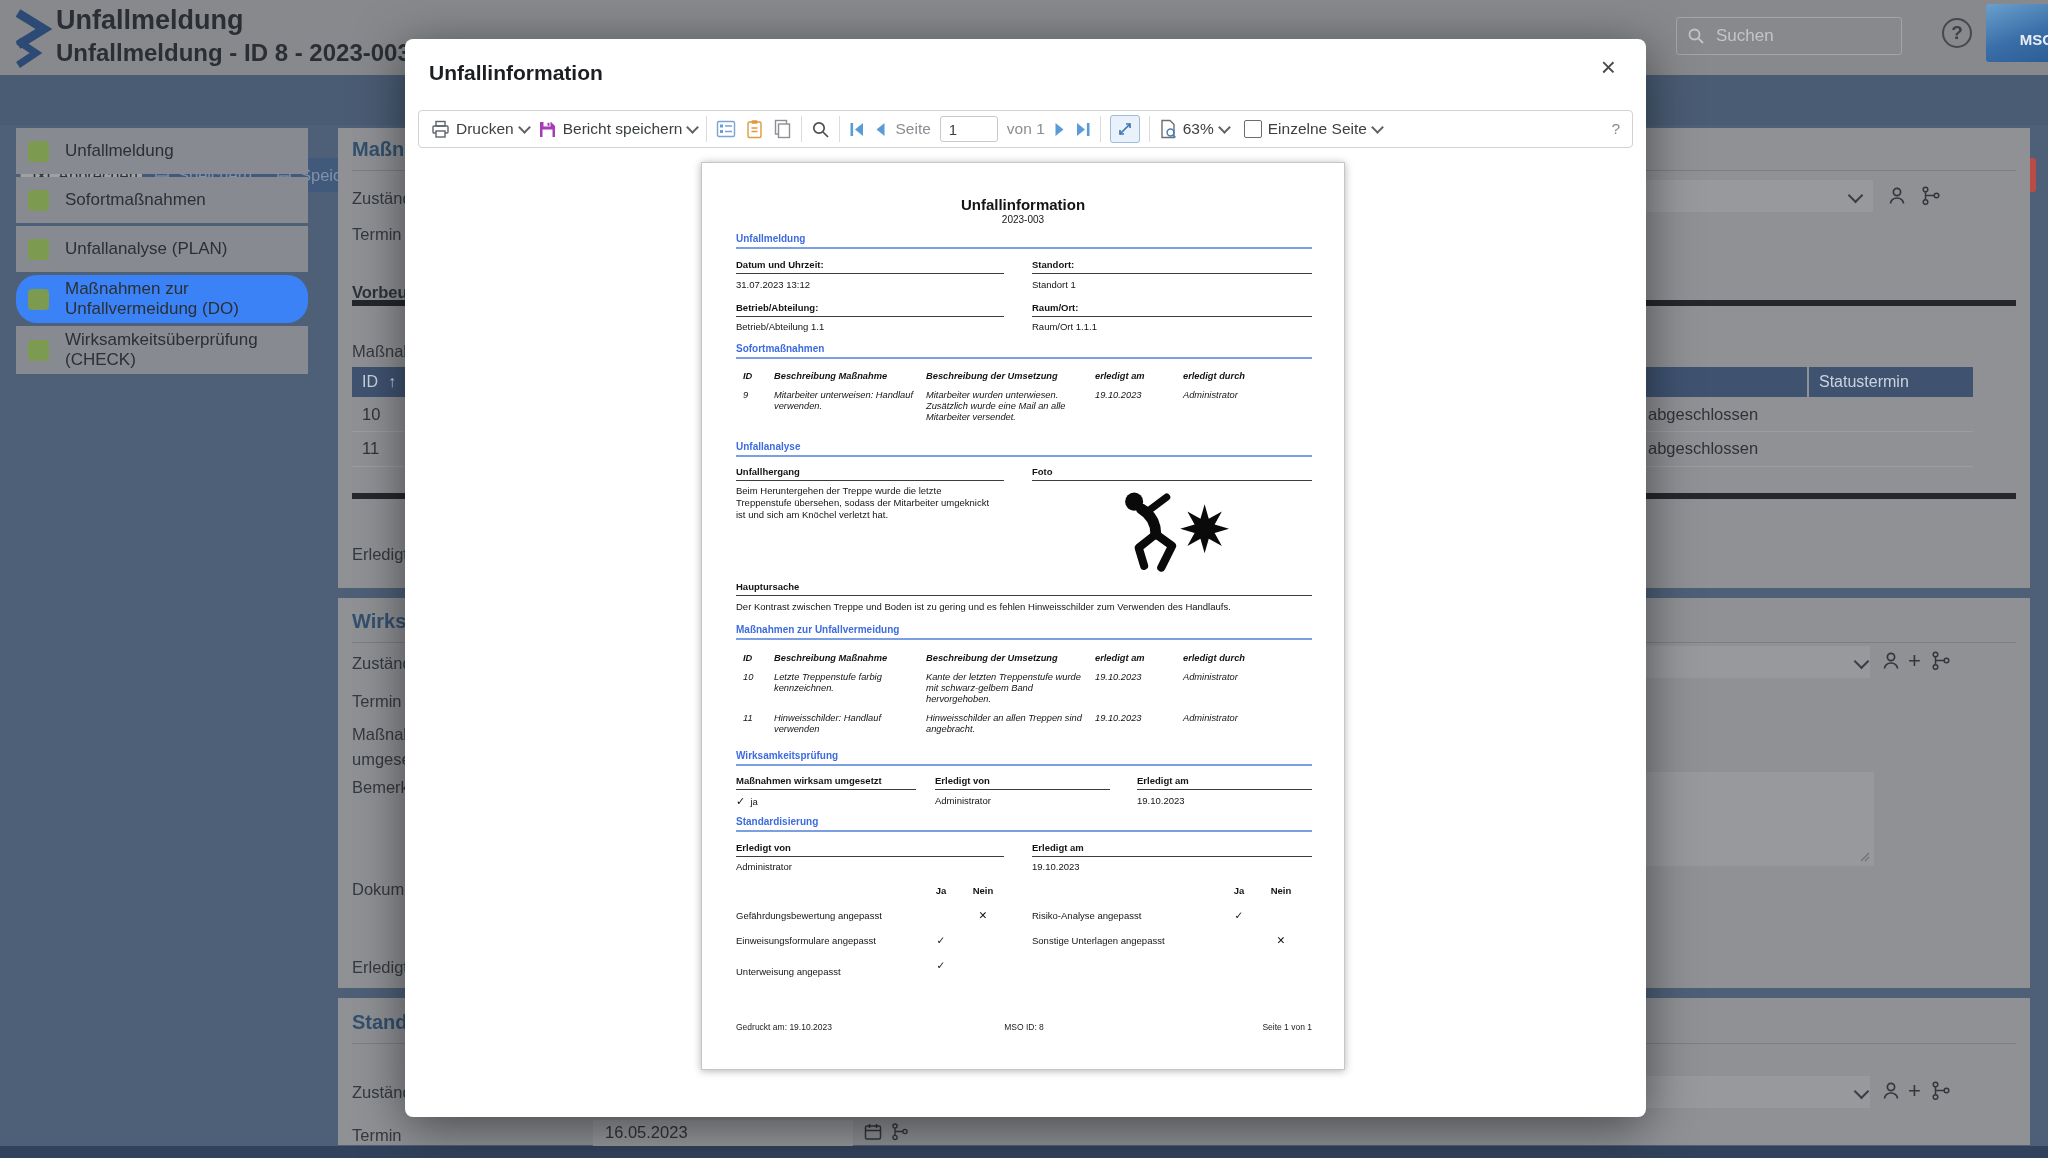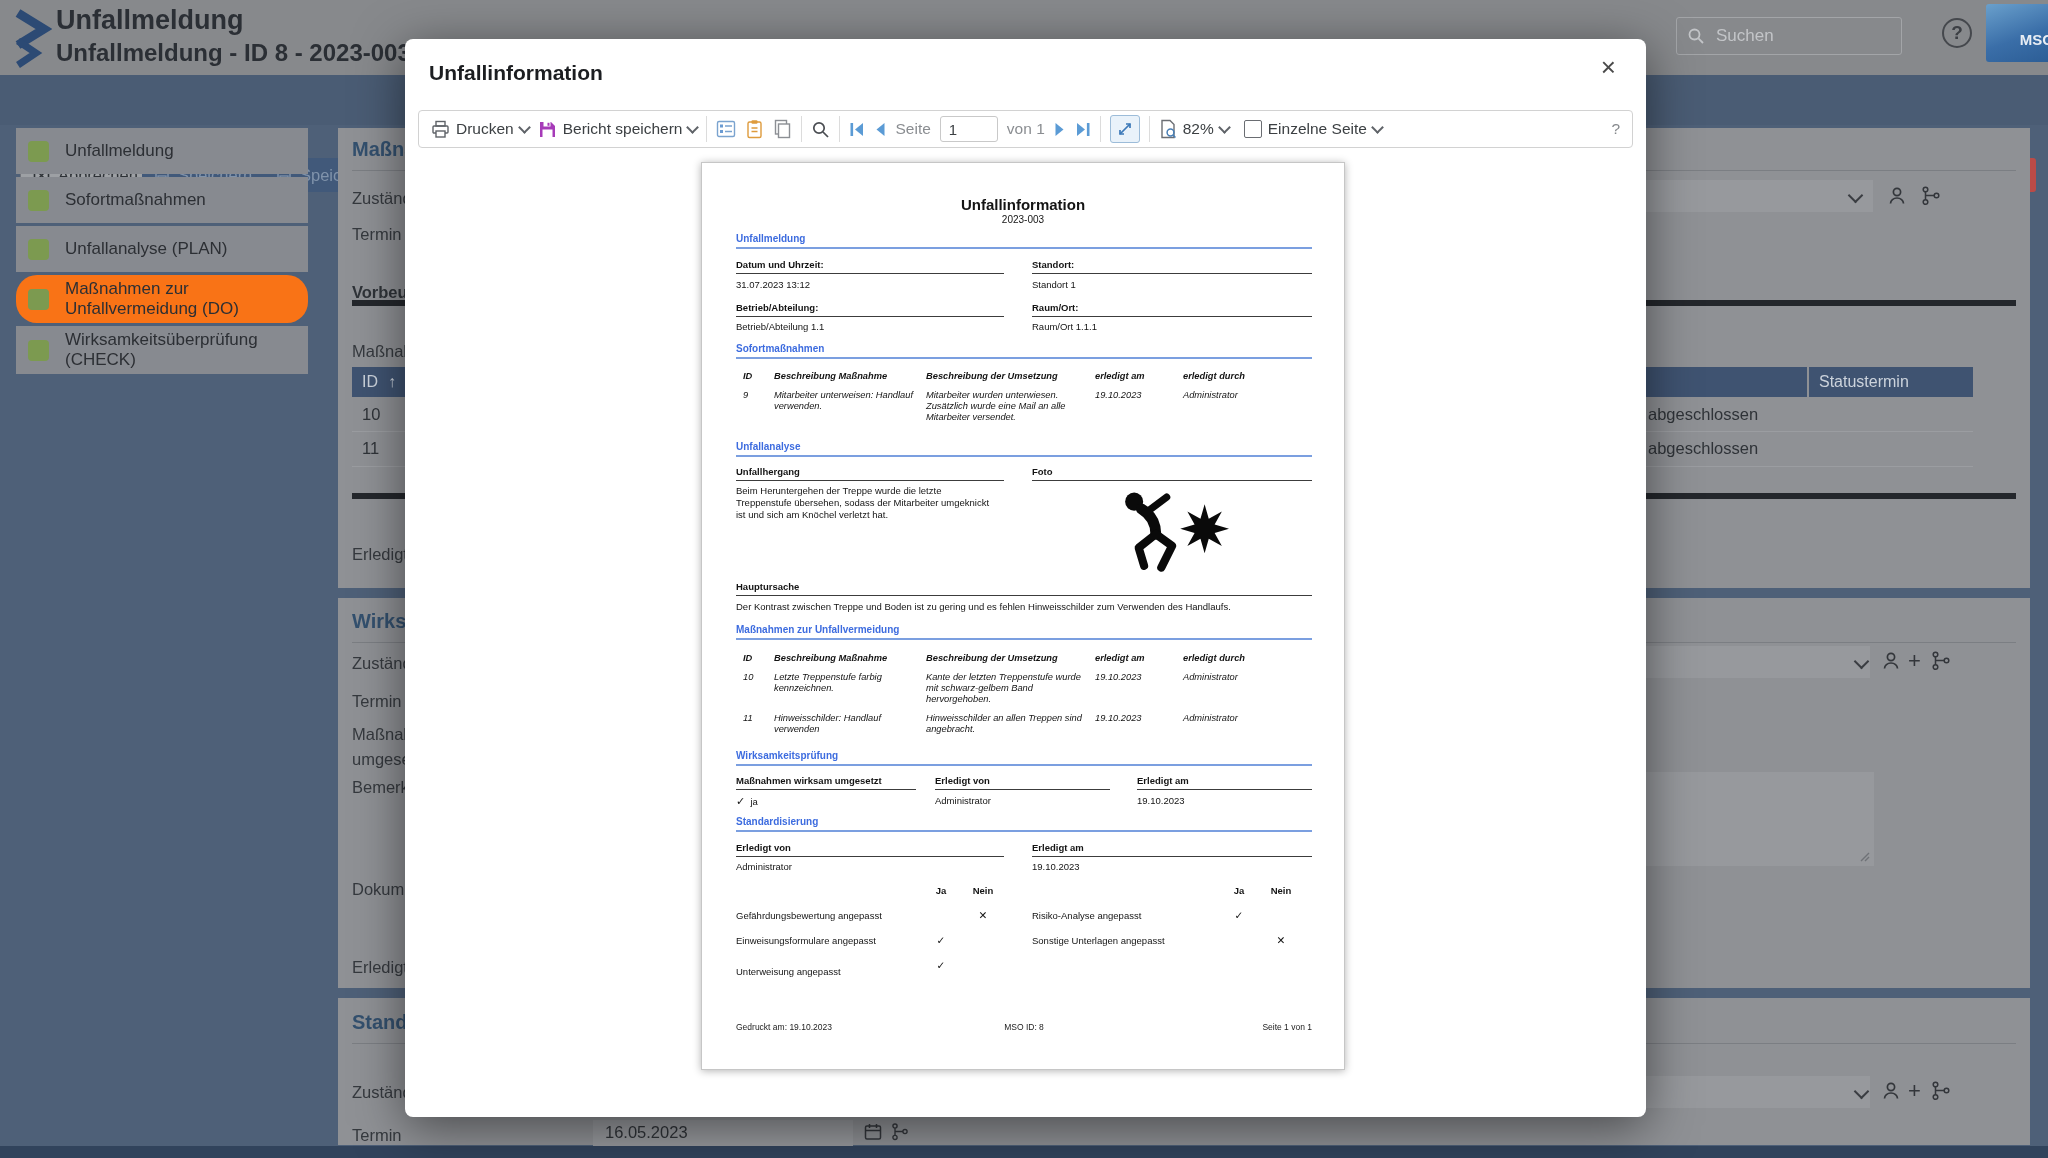--- a/index.html
+++ b/index.html
@@ -25,21 +25,21 @@
   .btn{position:absolute;top:83px;height:34px;border-radius:3px;display:flex;align-items:center;gap:8px;
        padding:0 12px;font-size:16.5px;box-sizing:border-box;border:none;font-family:"Liberation Sans",sans-serif;}
   .btn-cancel{left:20px;background:#9da0a4;border:1px solid #70737a;color:#2e3237;}
   .btn-save{left:142px;background:#41597a;color:#8093ab;}
   .btn-saveand{left:264px;width:280px;background:#41597a;color:#8093ab;justify-content:flex-start;}
   .btn-del{left:1926px;background:#bb4b47;color:#ece5e5;}
   
   .side{position:absolute;left:16px;top:128px;width:292px;}
   .sitem{position:relative;background:#878a90;margin-bottom:3px;min-height:46px;display:flex;align-items:center;
          padding:4px 12px;gap:16px;color:#2c2f34;font-size:17px;box-sizing:border-box;}
-  .sitem.sel{background:#f97316;border-radius:21px;}
+  .sitem.sel{background:#3b82f6;border-radius:21px;}
   .gsq{width:21px;height:21px;border-radius:4px;background:#7c9a50;flex:none;}
   
   .card{position:absolute;left:338px;width:1692px;background:#8f9195;}
   .card1{top:128px;height:460px;}
   .card2{top:598px;height:390px;}
   .card3{top:998px;height:147px;}
   .chead{position:absolute;left:14px;font-size:20px;font-weight:bold;color:#33506e;}
   .cline{position:absolute;left:14px;right:14px;height:1px;background:#7b7e83;}
   .blab{position:absolute;left:14px;font-size:16.5px;color:#35393e;}
   .bold{font-weight:bold;color:#2f3338;}
@@ -404,21 +404,21 @@
     </button>
     <span class="sep"></span>
     <button class="tbtn">
       <span>
         <svg width="18" height="20" viewBox="0 0 18 20" fill="none">
           <path d="M3 1.5 H11 L15 5.5 V18.5 H3 Z" stroke="#6b6e73" stroke-width="1.4"></path>
           <circle cx="11.5" cy="13.5" r="3.4" stroke="#4a7fb5" stroke-width="1.5"></circle>
           <line x1="14" y1="16" x2="16.5" y2="18.5" stroke="#4a7fb5" stroke-width="1.5"></line>
         </svg>
       </span>
-      <span>82%</span>
+      <span>63%</span>
       <span class="chev sm"></span>
     </button>
     <button class="tbtn" style="margin-left:6px">
       <span class="ckbox"></span>
       <span>Einzelne Seite</span>
       <span class="chev sm"></span>
     </button>
     <button class="tbtn" style="margin-left:auto;color:#85888c">?</button>
   </div>
 

